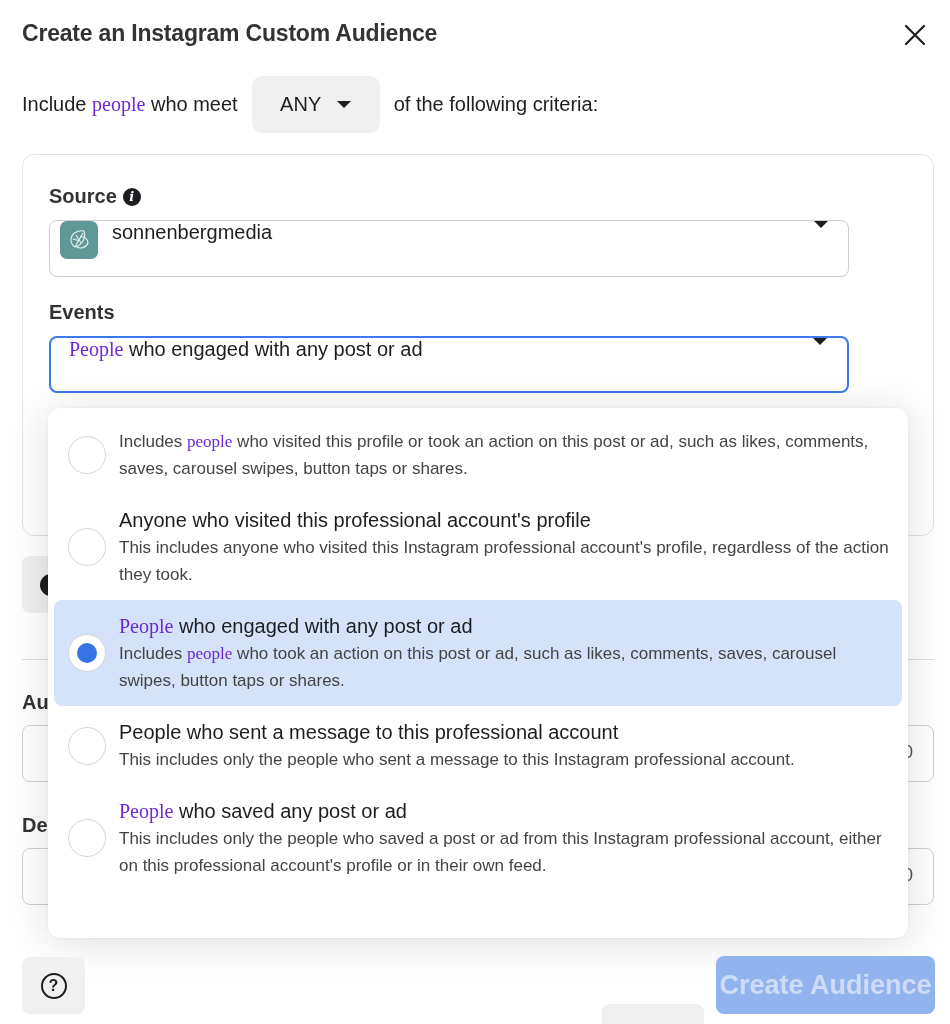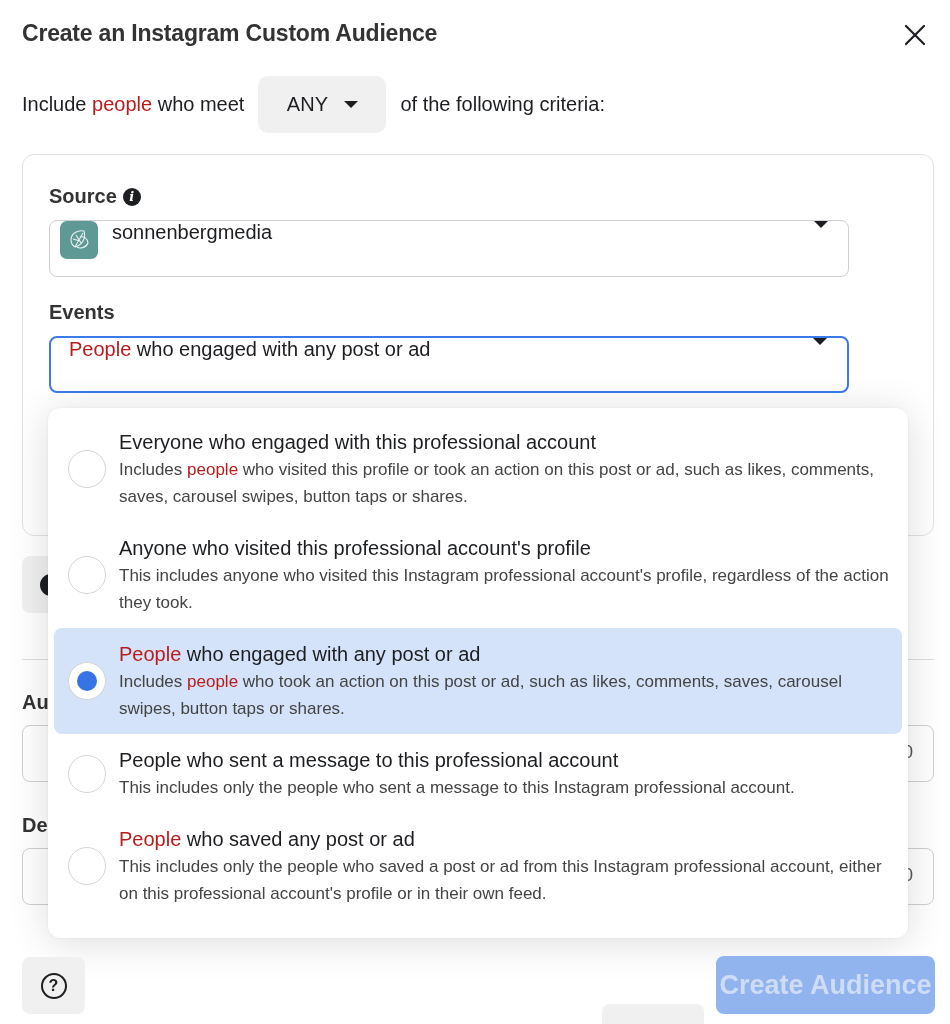--- a/index.html
+++ b/index.html
@@ -3,21 +3,21 @@
 <meta charset="utf-8">
 <style>
   * { box-sizing: border-box; margin: 0; padding: 0; }
   html, body { width: 950px; height: 1024px; overflow: hidden; background: #ffffff; }
   body { font-family: "Liberation Sans", sans-serif; color: #1c1e21; position: relative; }
 
   .dialog-title { position: absolute; left: 22px; top: 20px; font-size: 23px; font-weight: bold; color: #333; letter-spacing: -0.2px; }
   .close-btn { position: absolute; left: 900px; top: 20px; width: 30px; height: 30px; display: flex; align-items: center; justify-content: center; cursor: pointer; }
 
   .criteria-row { position: absolute; left: 22px; top: 76px; height: 57px; display: flex; align-items: center; font-size: 20px; color: #1c1e21; }
-  .link { color: #b91c1c; }
+  .link { color: #6d28d9; font-family: Liberation Serif, serif; }
   .any-select { margin: 0 14px 0 14px; width: 128px; height: 57px; background: #f0f0f0; border-radius: 10px; display: flex; align-items: center; justify-content: center; gap: 16px; font-size: 20px; cursor: pointer; }
   .caret { width: 0; height: 0; border-left: 7px solid transparent; border-right: 7px solid transparent; border-top: 7px solid #1c1e21; display: inline-block; }
 
   .card { position: absolute; left: 22px; top: 154px; width: 912px; height: 382px; border: 1px solid #e2e2e2; border-radius: 12px; background: #fff; }
   .field-label { position: absolute; font-size: 20px; font-weight: bold; color: #333; display: flex; align-items: center; gap: 6px; }
   .info-icon { width: 18px; height: 18px; border-radius: 50%; background: #1c1e21; color: #fff; font-size: 13px; font-weight: bold; font-family: "DejaVu Serif", serif; display: flex; align-items: center; justify-content: center; font-style: italic; }
   .select-box { position: absolute; left: 26px; width: 800px; height: 57px; border: 1px solid #d0d0d0; border-radius: 8px; background: #fff; display: flex; align-items: flex-start; padding: 0 20px 0 10px; font-size: 20px; cursor: pointer; }
   .select-box.focused { border: 2px solid #3b7ae8; padding-left: 18px; }
   .select-box .caret { margin-left: auto; }
   .avatar { width: 38px; height: 38px; border-radius: 7px; background: #5f9995; margin-right: 14px; display: flex; align-items: center; justify-content: center; }
@@ -95,21 +95,20 @@
   <span class="counter">0</span>
 </div>
 <div class="under-label" style="top:814px;">De</div>
 <div class="under-input" style="top:848px;">
   <span class="counter">0</span>
 </div>
 
 <div class="dropdown">
   <div class="option">
     <span class="radio"></span>
-    <div class="option-title">Everyone who engaged with this professional account</div>
     <div class="option-desc"><span>Includes </span><span class="link">people</span><span> who visited this profile or took an action on this post or ad, such as likes, comments, saves, carousel swipes, button taps or shares.</span></div>
   </div>
   <div class="option">
     <span class="radio"></span>
     <div class="option-title">Anyone who visited this professional account's profile</div>
     <div class="option-desc">This includes anyone who visited this Instagram professional account's profile, regardless of the action they took.</div>
   </div>
   <div class="option selected">
     <span class="radio">
         <span class="dot"></span>

